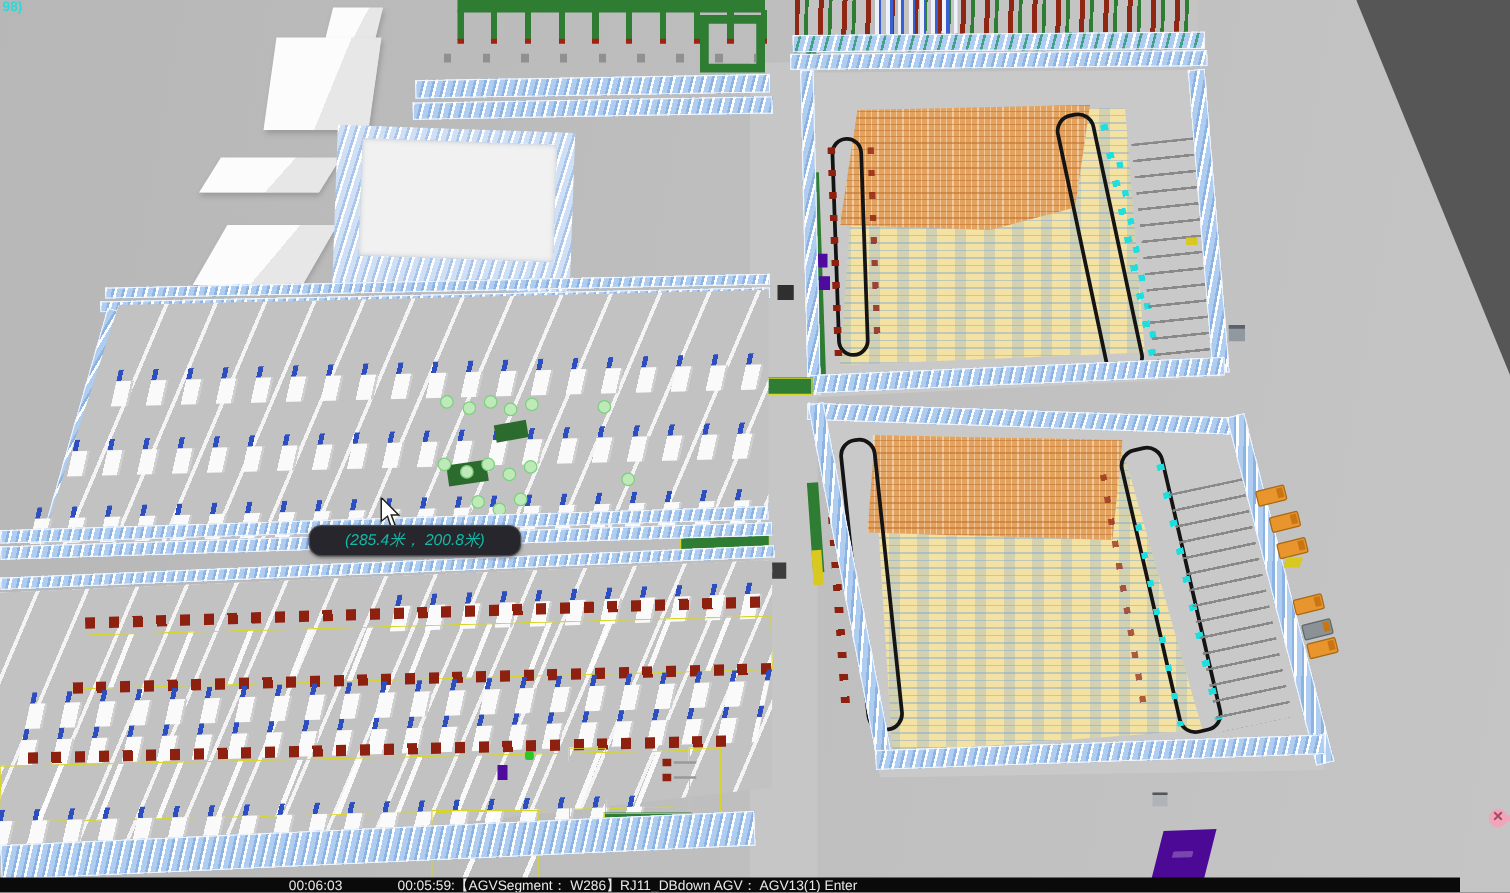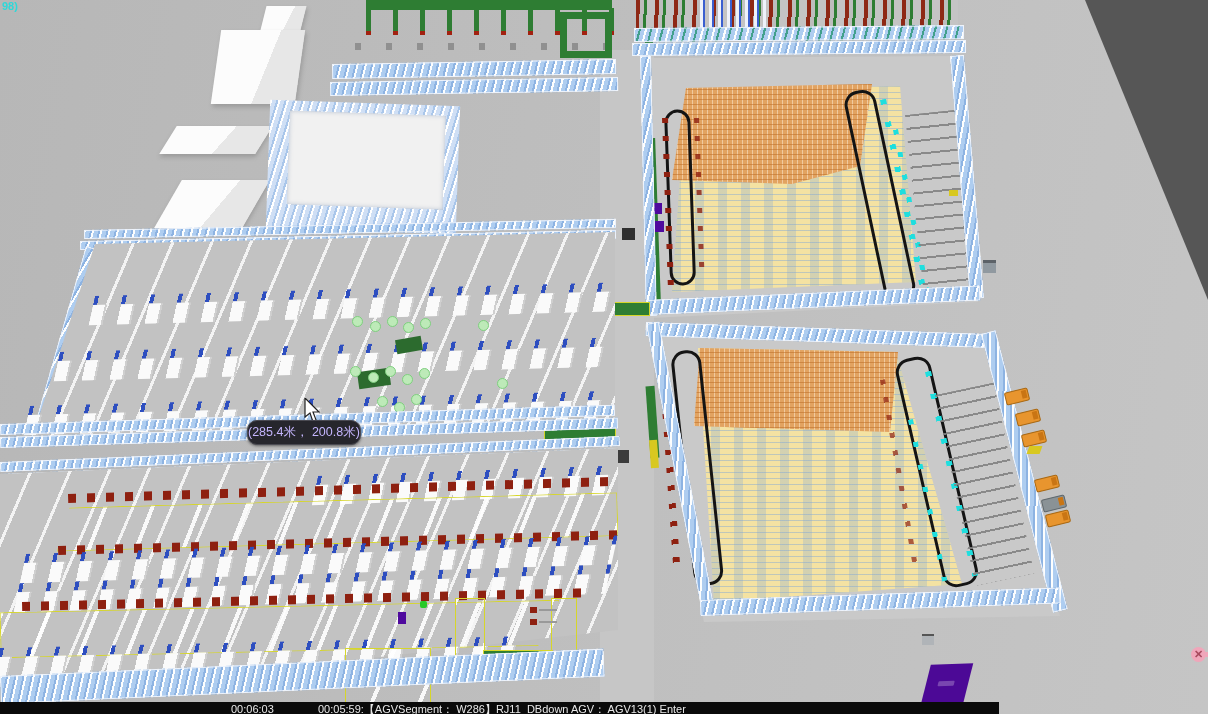--- a/index.html
+++ b/index.html
@@ -34,23 +34,23 @@
   .cyancol{background:repeating-linear-gradient(180deg,#1fdede 0 5px,rgba(0,0,0,0) 5px 23px);transform-origin:0 0;}
   .spurs{background:repeating-linear-gradient(180deg,rgba(130,130,130,.9) 0 2px,rgba(0,0,0,0) 2px 13px);transform-origin:0 0;}
   .loop{border:3px solid #141414;border-radius:14px;transform-origin:0 0;}
   .bubble{width:9px;height:9px;border-radius:50%;background:#bdeab8;border:1px solid #7fcf7f;}
   .truck{width:22px;height:11px;background:#e8952e;border:1px solid #a96812;border-radius:2px;transform:rotate(-14deg);}
   .truck:before{content:"";position:absolute;right:1px;top:1px;width:5px;height:8px;background:#c97514;}
   .whitebox{background:linear-gradient(105deg,#fcfcfc 58%,#e7e7e7 58%);box-shadow:2px 3px 4px rgba(120,120,120,.45);}
   
   #camreadout{right:2px;top:1px;color:#fff;font-size:10.5px;text-shadow:0 0 2px rgba(0,0,0,.45);white-space:nowrap;}
   #cornerfrag{left:2px;top:0;color:#2fd8d8;font-size:11px;font-weight:bold;}
-  #tooltip{left:247px;top:420px;background:#26262c;color:#c4b5fd;font-size:12.5px;padding:3px 0;
-           border-radius:10px;border:1px solid #4a4a52;box-shadow:0 1px 3px rgba(0,0,0,.5);white-space:nowrap;}
-  #statusbar{left:0;top:702px;width:999px;height:12px;background:#0a0a0a;overflow:hidden;color:#e8e8e8;font-size:11px;line-height:15px;}
+  #tooltip{left:247px;top:420px;background:#26262c;color:#14b8a6;font-size:12.5px;padding:3px 28px;
+           border-radius:10px;border:1px solid #4a4a52;box-shadow:0 1px 3px rgba(0,0,0,.5);white-space:nowrap;font-style:italic;}
+  #statusbar{left:0;top:702px;width:1120px;height:12px;background:#0a0a0a;overflow:hidden;color:#e8e8e8;font-size:11px;line-height:15px;padding-left:48px;}
   #closebtn{left:1191px;top:647px;width:15px;height:15px;border-radius:50%;background:#f0a6ba;color:#a84a5e;
             font-size:11px;line-height:15px;text-align:center;font-weight:bold;cursor:pointer;}
 </style>
 </head>
 <body>
 
 <div id="stage">
 
   <div class="abs" style="left:600px;top:50px;width:54px;height:664px;background:#c6c6c6;"></div>
   <div class="abs" style="left:1060px;top:0;width:148px;height:300px;background:#565656;clip-path:polygon(25px 0,148px 0,148px 300px);"></div>

